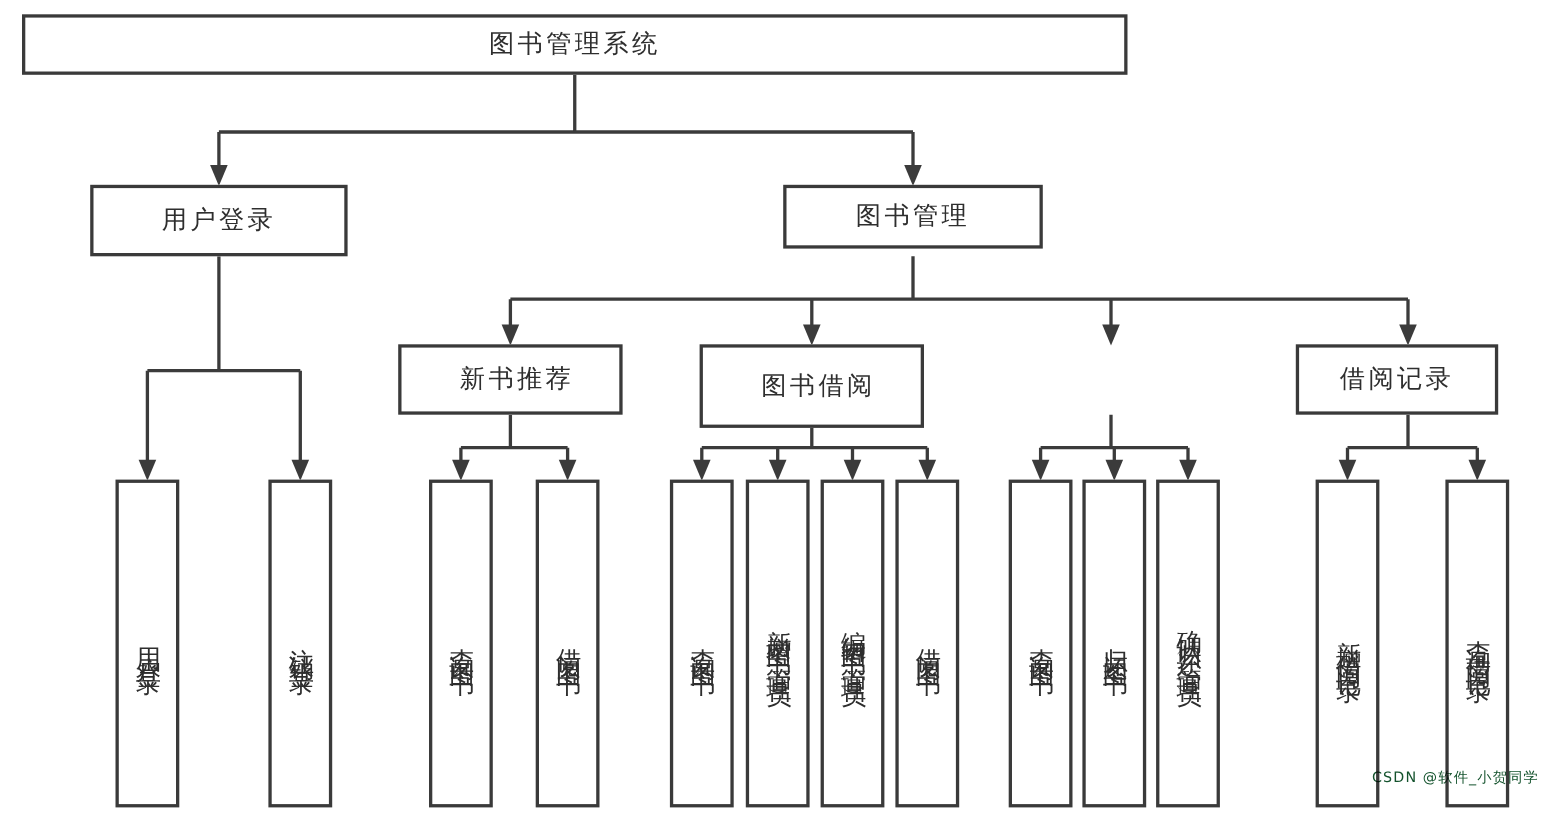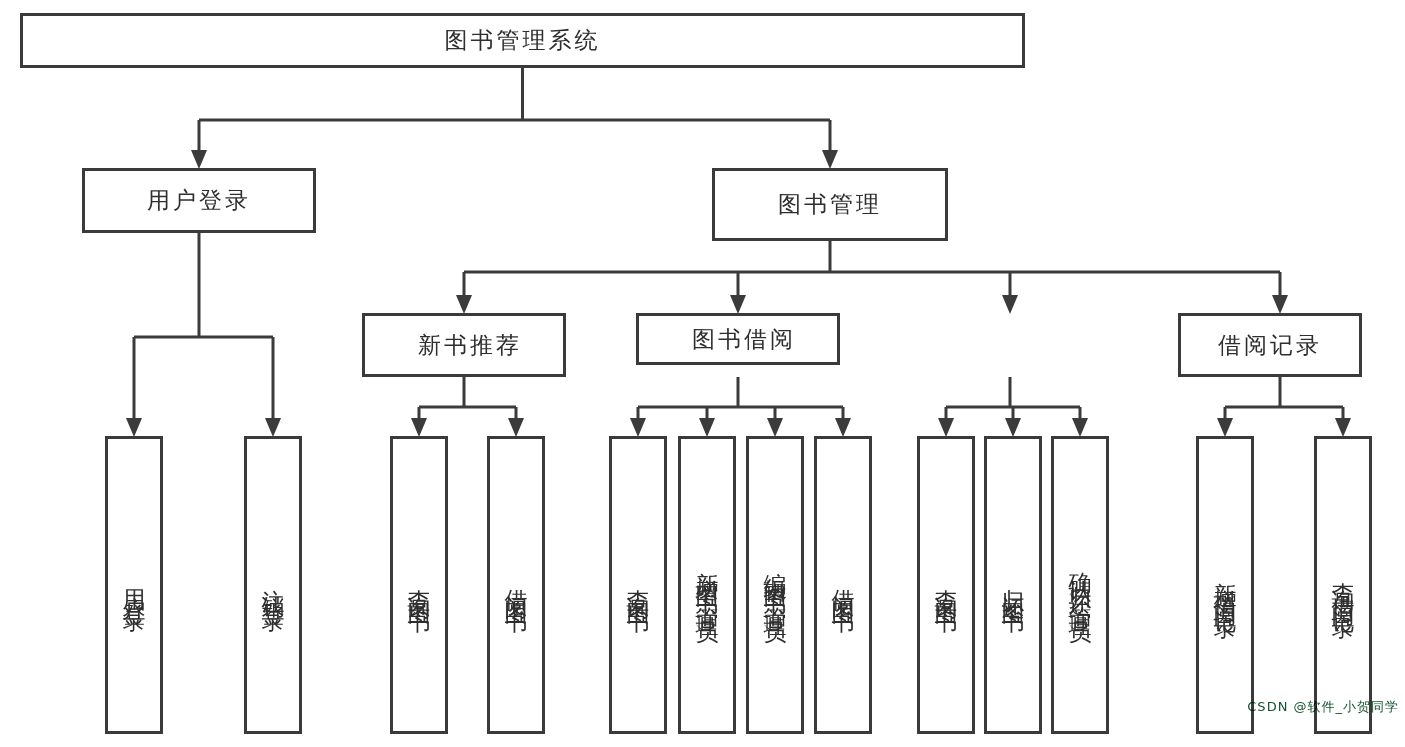--- a/index.html
+++ b/index.html
@@ -95,28 +95,28 @@
     </g>
   </svg>
 
   <div class="node h-node" style="left:20px;top:13px;width:1005px;height:55px;">
     <span>图书管理系统</span>
   </div>
 
   <div class="node h-node" style="left:82px;top:168px;width:234px;height:65px;">
     <span>用户登录</span>
   </div>
-  <div class="node h-node" style="left:712px;top:168px;width:236px;height:73px;">
+  <div class="node h-node" style="left:712px;top:168px;width:236px;height:58px;">
     <span>图书管理</span>
   </div>
 
   <div class="node h-node" style="left:362px;top:313px;width:204px;height:64px;padding-left:12px;">
     <span>新书推荐</span>
   </div>
-  <div class="node h-node" style="left:636px;top:313px;width:204px;height:52px;padding-left:12px;">
+  <div class="node h-node" style="left:636px;top:313px;width:204px;height:76px;padding-left:12px;">
     <span>图书借阅</span>
   </div>
   <div class="node h-node" style="left:1178px;top:313px;width:184px;height:64px;">
     <span>借阅记录</span>
   </div>
 
   <div class="node v-node" style="left:105px;top:436px;width:58px;height:298px;">
     <span>用户登录</span>
   </div>
   <div class="node v-node" style="left:244px;top:436px;width:58px;height:298px;">

